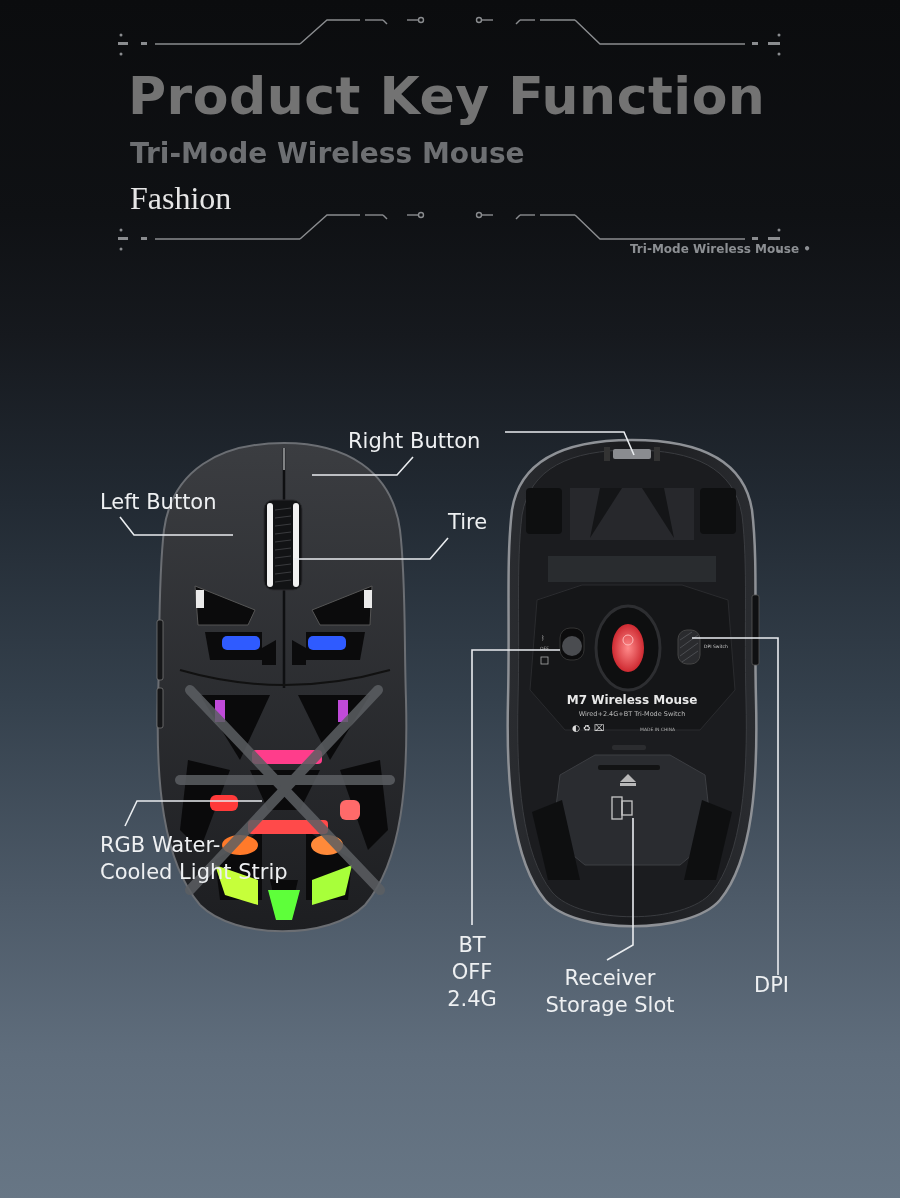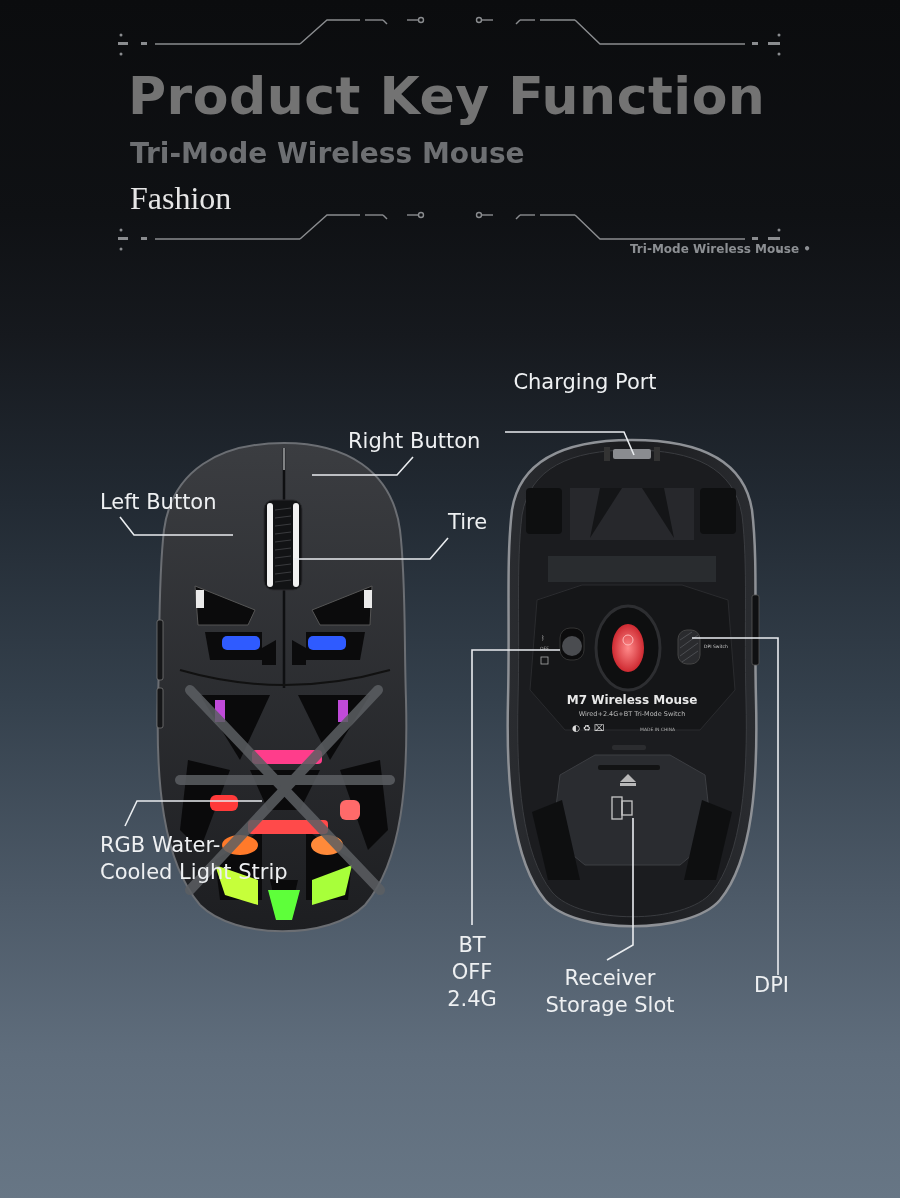--- a/index.html
+++ b/index.html
@@ -253,21 +253,20 @@
 <div class="abs label" style="left:100px; top:489px;">Left Button</div>
 <div class="abs label" style="left:348px; top:428px;text-align:right;">Right Button</div>
 <div class="abs label" style="left:428px; top:509px;margin-left:20px;">Tire</div>
 
 <div class="abs" style="left:100px; top:832px;">
   <div class="label">RGB Water-</div>
   <div class="label">Cooled Light Strip</div>
 </div>
 
 <div class="abs label center" style="left:505px; top:369px; width:160px;">
-  <div>Charging Port</div>
 </div>
 
 <div class="abs label center" style="left:432px; top:932px; width:80px;">
   <div>BT</div>
   <div>OFF</div>
   <div>2.4G</div>
 </div>
 
 <div class="abs label center" style="left:535px; top:965px; width:150px;">
   <div>Receiver</div>

